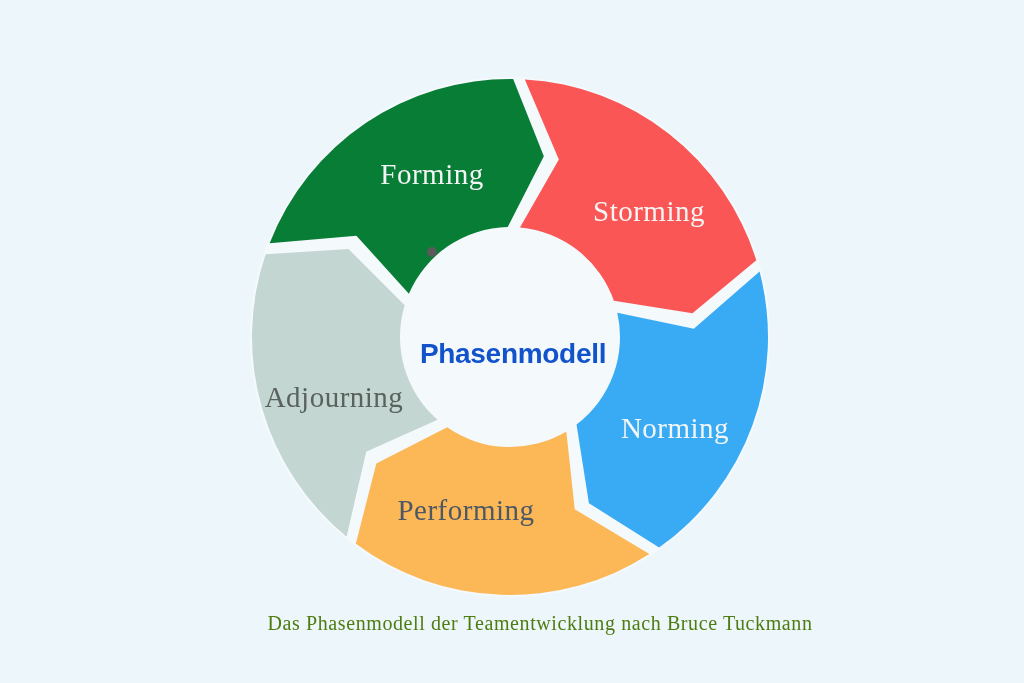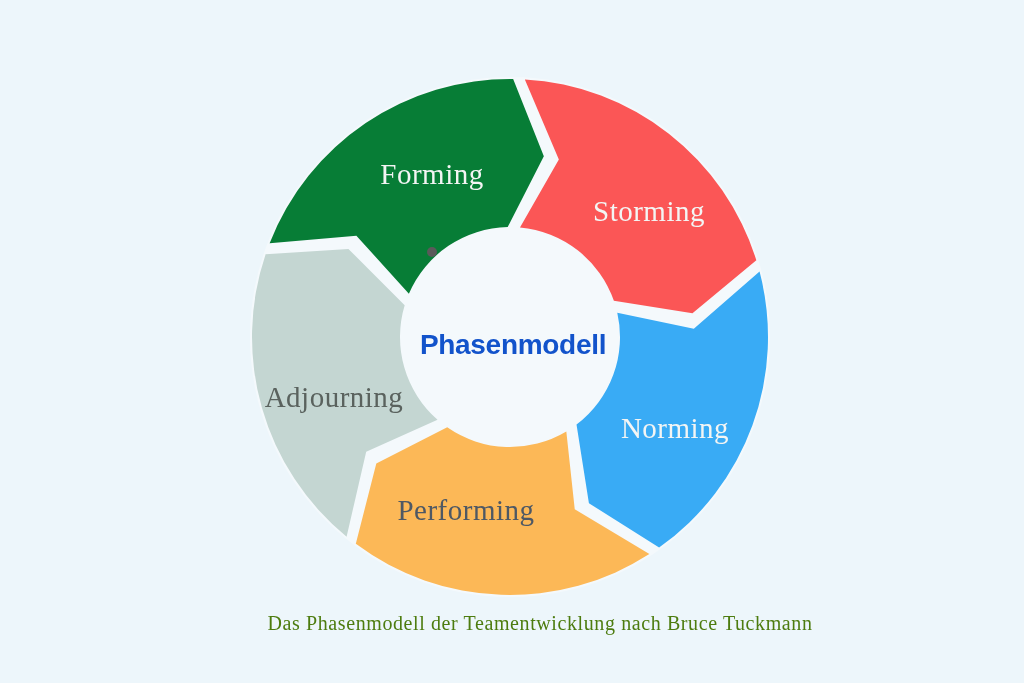--- a/index.html
+++ b/index.html
@@ -21,21 +21,21 @@
     top: 0;
   }
   .segment-label {
     font-family: "Liberation Serif", serif;
     font-size: 29px;
     letter-spacing: 0.5px;
   }
   .center-title {
     position: absolute;
     left: 513px;
-    top: 345px;
+    top: 354px;
     transform: translate(-50%, -50%);
     font-family: "Liberation Sans", sans-serif;
     font-weight: 700;
     font-size: 28px;
     letter-spacing: -0.3px;
     white-space: nowrap;
   }
   .caption {
     position: absolute;
     left: 0;

